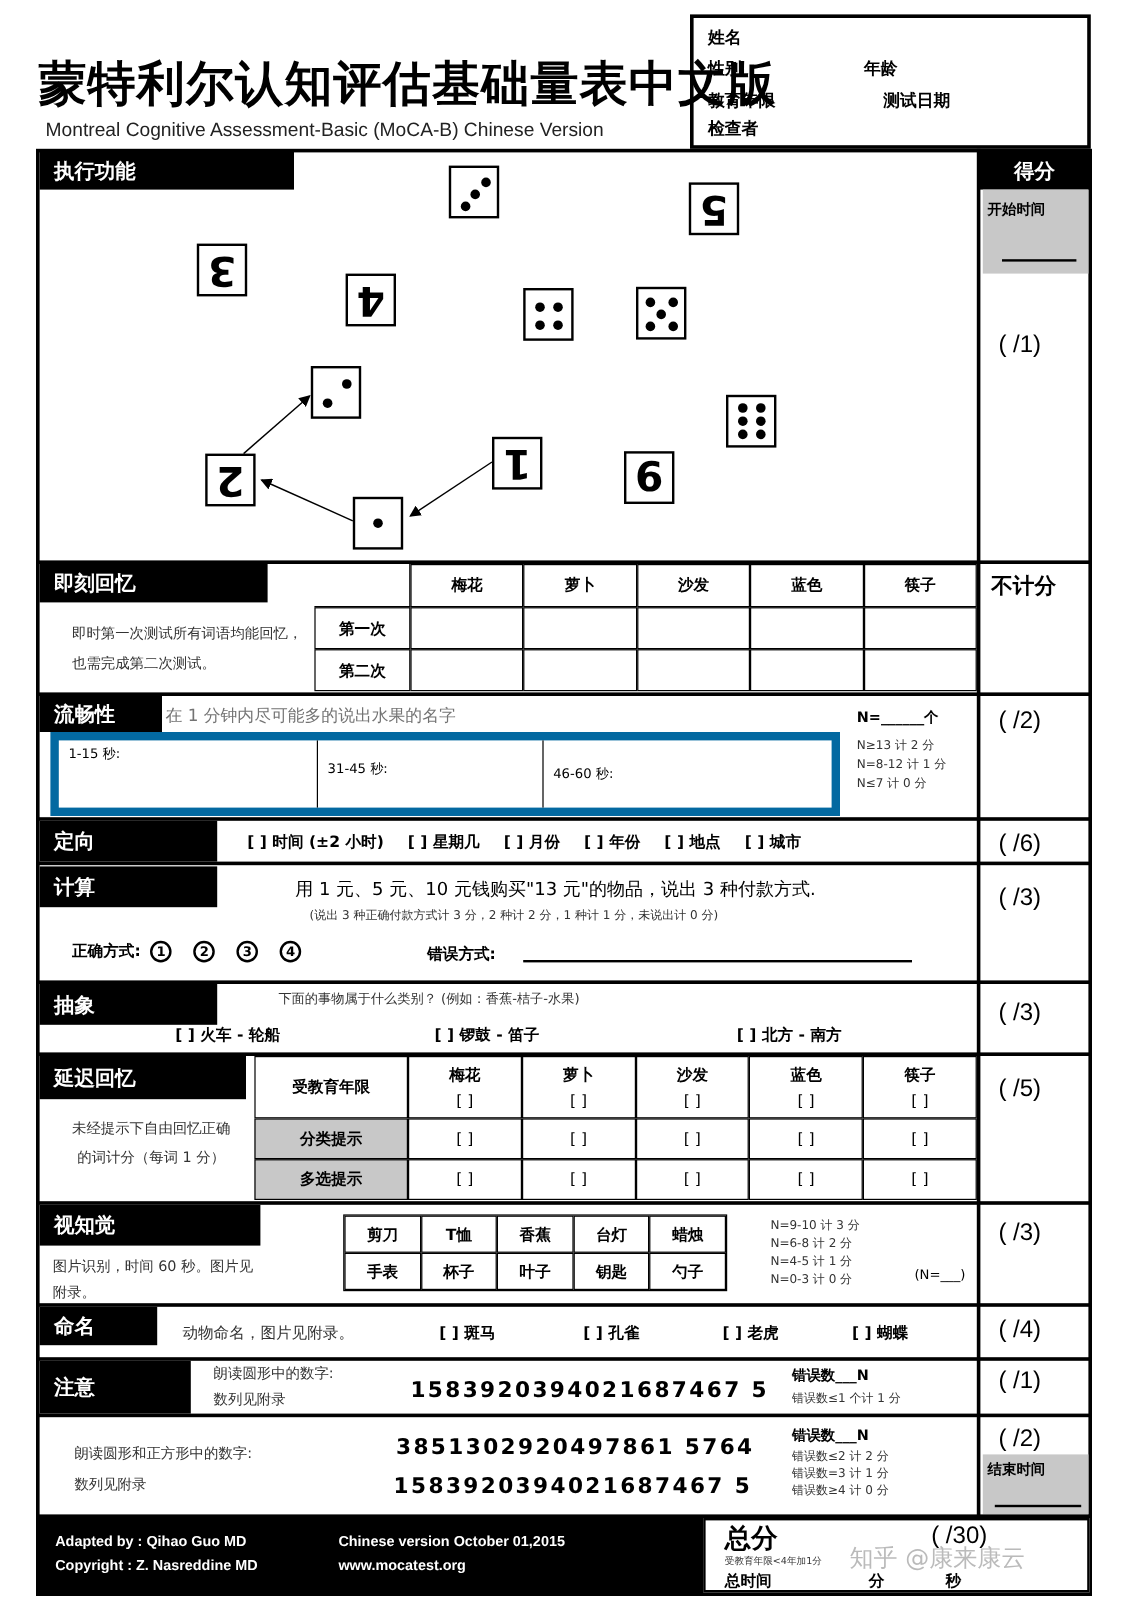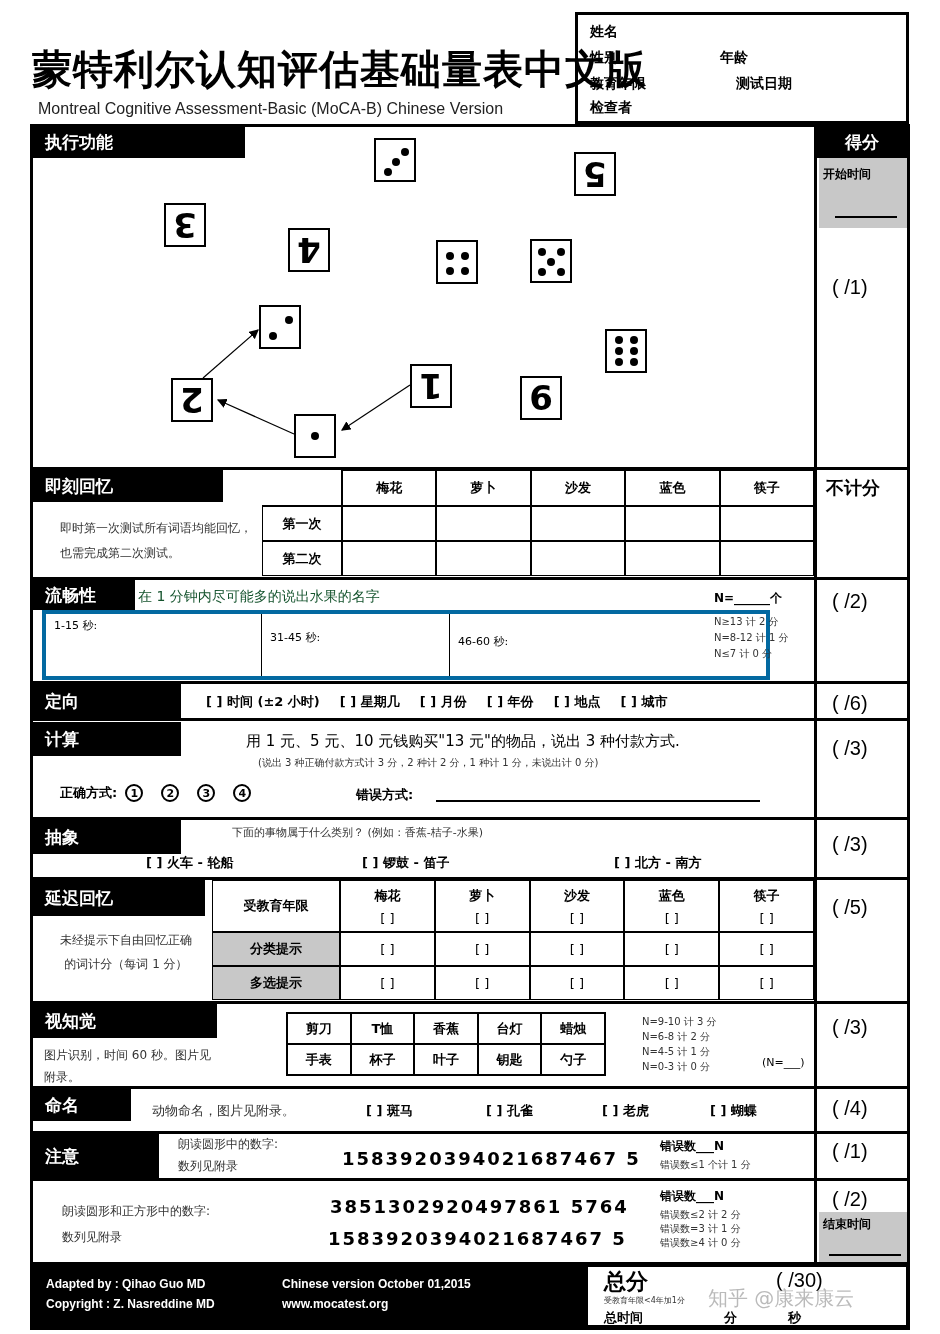--- a/index.html
+++ b/index.html
@@ -118,24 +118,24 @@
   <div class="cell">第二次</div>
   <div class="cell"></div>
     <div class="cell"></div>
     <div class="cell"></div>
     <div class="cell"></div>
     <div class="cell"></div>
 </div>
 
 <div class="abs hline" style="left:30px;top:577px;width:880px"></div>
 <div class="abs hdr" style="left:33px;top:580px;width:102px;height:30px">流畅性</div>
-<div class="abs" style="left:138px;top:588px;font-size:14px;color:#14532d">在 1 分钟内尽可能多的说出水果的名字</div>
+<div class="abs" style="left:138px;top:588px;font-size:14px;color:#737373">在 1 分钟内尽可能多的说出水果的名字</div>
 <div class="abs" style="left:714px;top:590px;font-size:12px;font-weight:bold">N=______个</div>
 <div class="abs score" style="left:832px;top:590px">(    /2)</div>
-<div class="abs" style="left:42px;top:610px;width:728px;height:70px;display:grid;grid-template-columns:216px 188px 131px 123px;border:4px solid #0369a1">
+<div class="abs" style="left:42px;top:610px;width:658px;height:70px;display:grid;grid-template-columns:216px 188px 131px 123px;border:7px solid #0369a1">
   <div style="border-right:1px solid #000;font-size:11px;padding:4px 8px">1-15 秒:</div>
   <div style="border-right:1px solid #000;font-size:11px;padding:16px 8px">31-45 秒:</div>
   <div style="font-size:11px;padding:20px 8px">46-60 秒:</div>
 </div>
 <div class="abs" style="left:714px;top:614px;font-size:10px;line-height:16px;color:#333">
   <div>N≥13 计 2 分</div>
     <div>N=8-12 计 1 分</div>
     <div>N≤7 计 0 分</div>
 </div>
 

